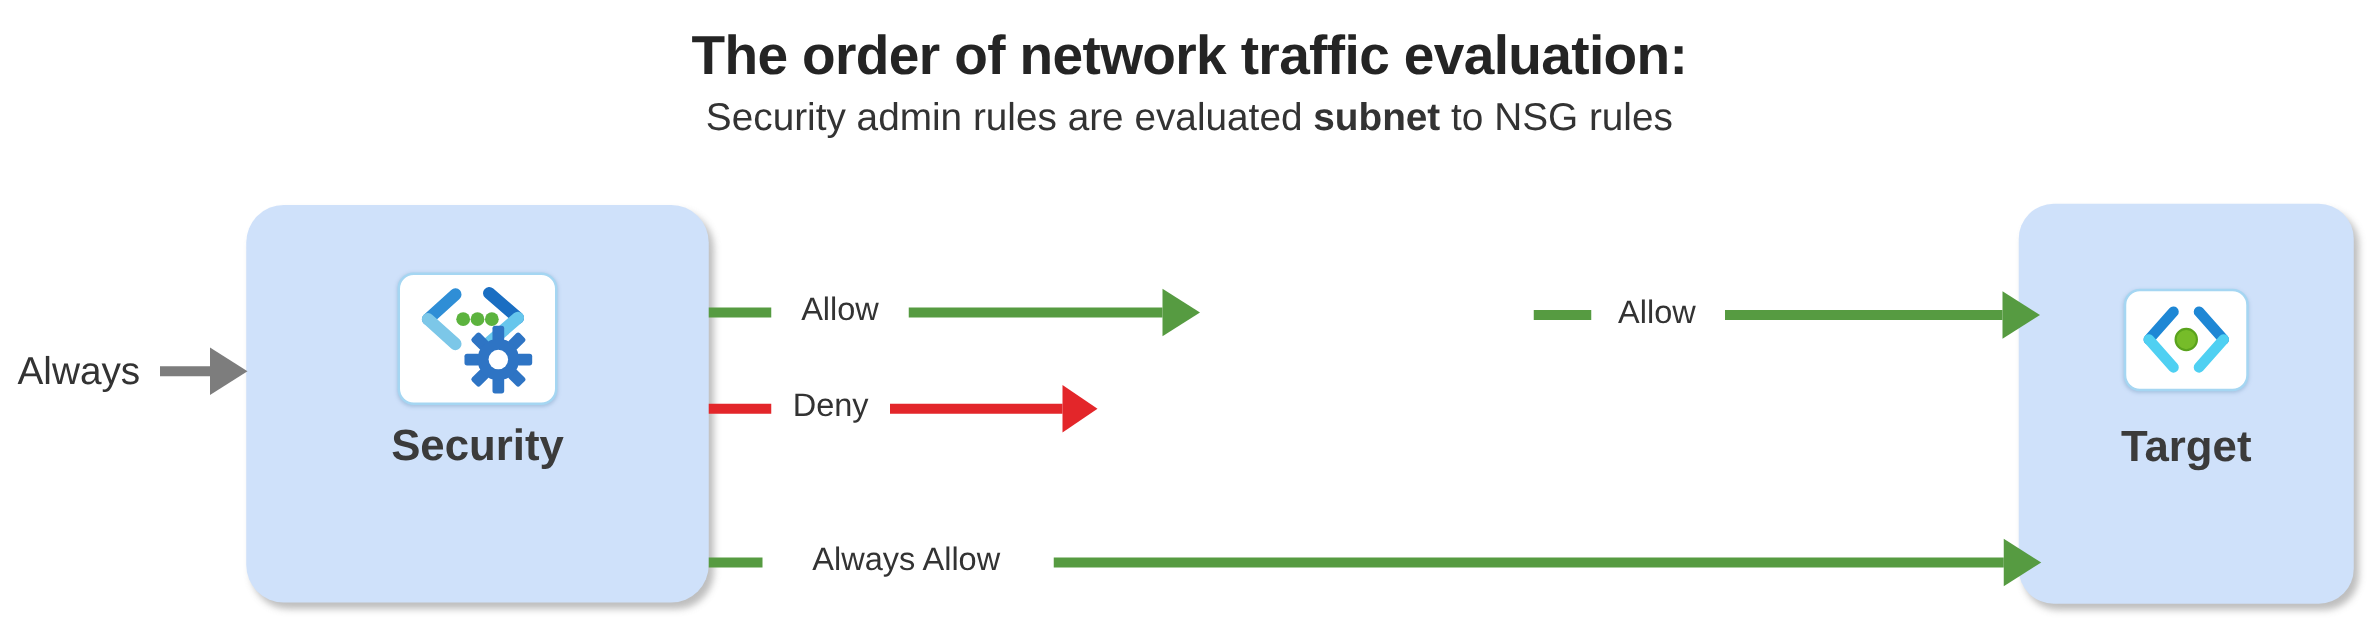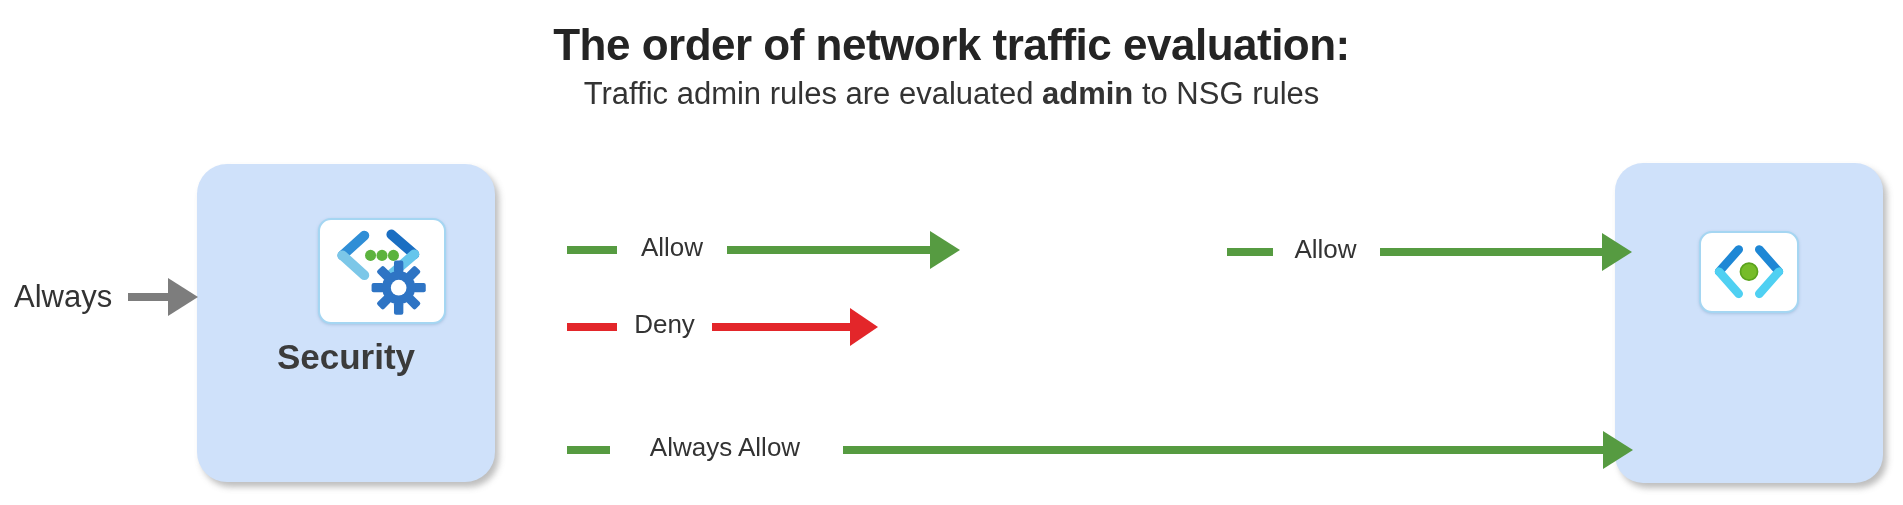--- a/index.html
+++ b/index.html
@@ -15,21 +15,21 @@
     position:absolute;top:76px;left:0;width:100%;text-align:center;
     font-size:31px;color:var(--label_text);
   }
   .subtitle b{font-weight:700;}
 
   
   .node{
     position:absolute;background:var(--box_fill);z-index:1;
     box-shadow:4px 5px 6px rgba(110,110,110,0.45);
   }
-  #node-security{left:197px;top:164px;width:298px;height:318px;border-radius:30px;}
+  #node-security{left:197px;top:164px;width:370px;height:318px;border-radius:30px;}
   #node-nsg{left:960px;top:166px;width:267px;height:241px;border-radius:26px;}
   #node-target{left:1615px;top:163px;width:268px;height:320px;border-radius:28px;}
 
   .tile{
     position:absolute;background:#ffffff;border:2px solid var(--tile_border);
     border-radius:13px;display:flex;align-items:center;justify-content:center;
     box-shadow:0 1px 3px rgba(100,140,180,0.35);
   }
   #tile-security{left:121px;top:54px;width:124px;height:102px;}
   #tile-target{left:84px;top:68px;width:96px;height:78px;}
@@ -92,21 +92,21 @@
   .sn-blue{stroke:var(--subnet_blue);}
   .sn-cyan{stroke:var(--subnet_cyan);}
   .sn-dot{fill:var(--subnet_green);stroke:var(--subnet_green_dark);stroke-width:2px;}
 </style>
 </head>
 <body>
 
 <div class="canvas">
 
   <div class="title">The order of network traffic evaluation:</div>
-  <div class="subtitle"><span>Traffic admin rules are evaluated </span><b>admin</b><span> to NSG rules</span></div>
+  <div class="subtitle"><span>Security admin rules are evaluated </span><b>subnet</b><span> to NSG rules</span></div>
 
   <div class="node" id="node-security">
     <div class="tile" id="tile-security">
       <svg viewBox="0 0 96 88" width="100" height="92" fill="none">
         <line x1="31" y1="10" x2="10" y2="29" class="st-blue" stroke-width="9.5" stroke-linecap="round"></line>
         <line x1="10" y1="29" x2="31" y2="48" class="st-lblue" stroke-width="9.5" stroke-linecap="round"></line>
         <line x1="57" y1="9" x2="79" y2="28" class="st-dblue" stroke-width="9.5" stroke-linecap="round"></line>
         <line x1="79" y1="28" x2="57" y2="47" class="st-cyan" stroke-width="9.5" stroke-linecap="round"></line>
         <circle cx="37" cy="29" r="5.3" class="ic-dot"></circle>
         <circle cx="48" cy="29" r="5.3" class="ic-dot"></circle>
@@ -135,20 +135,21 @@
     <div class="tile" id="tile-target">
       <svg viewBox="0 0 96 78" width="82" height="67" fill="none">
         <line x1="36" y1="12" x2="13" y2="38" class="sn-blue" stroke-width="10" stroke-linecap="round"></line>
         <line x1="13" y1="38" x2="36" y2="64" class="sn-cyan" stroke-width="10" stroke-linecap="round"></line>
         <line x1="60" y1="12" x2="83" y2="38" class="sn-blue" stroke-width="10" stroke-linecap="round"></line>
         <line x1="83" y1="38" x2="60" y2="64" class="sn-cyan" stroke-width="10" stroke-linecap="round"></line>
         <circle cx="48" cy="38" r="10" class="sn-dot"></circle>
       </svg>
     </div>
     <div class="node-label" id="label-target">
+      <div>Target</div>
     </div>
   </div>
 
   <div class="flow-label" id="traffic-label">Always</div>
   <div class="h-line gray" id="arr-traffic-line"></div>
   <div class="a-head gray" id="arr-traffic-head"></div>
 
   <div class="h-line green" id="arr-a1-stub"></div>
   <div class="flow-label" id="arr-a1-label">Allow</div>
   <div class="h-line green" id="arr-a1-line"></div>

